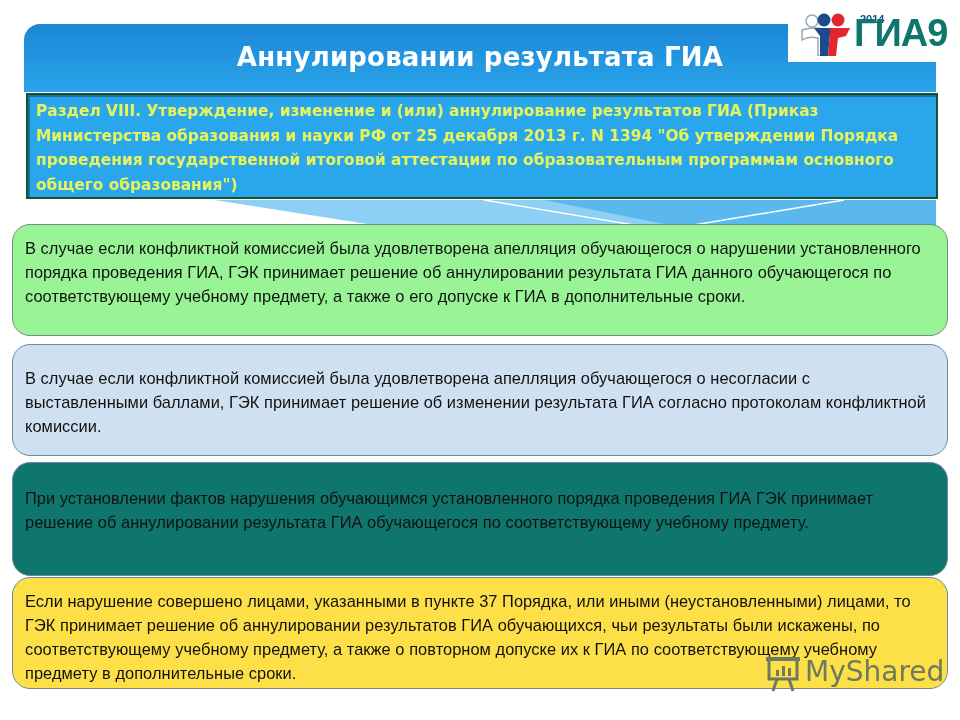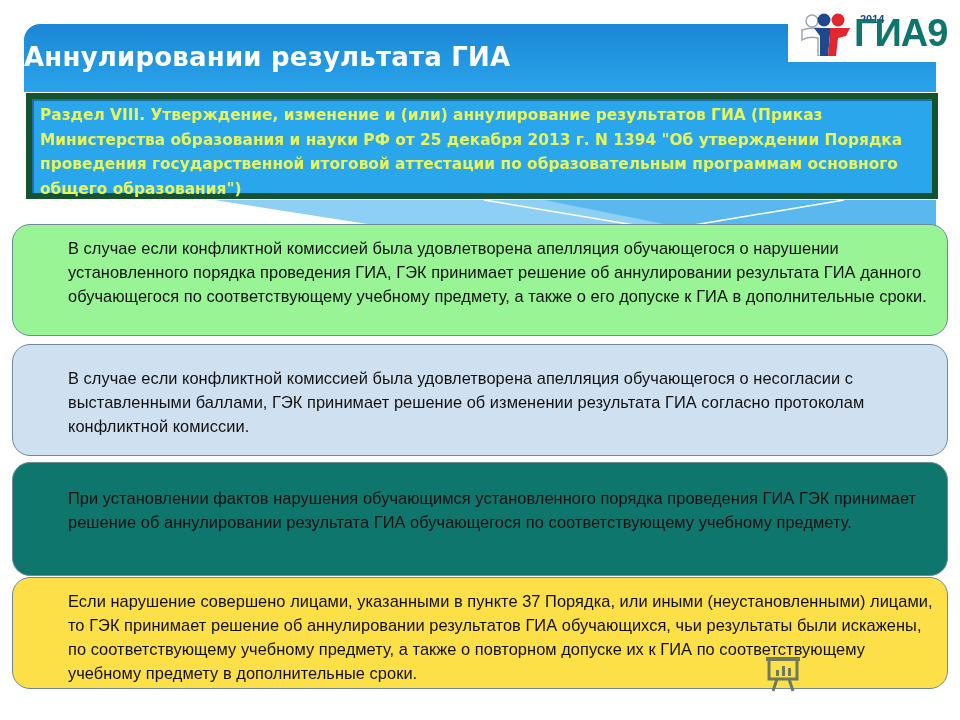--- a/index.html
+++ b/index.html
@@ -3,45 +3,45 @@
 <meta charset="utf-8">
 <style>
   html, body { margin:0; padding:0; }
   body { width:960px; height:720px; background:#ffffff; position:relative; overflow:hidden; font-family:"Liberation Sans", sans-serif; }
   .header {
     position:absolute; left:24px; top:24px; width:912px; height:68px;
     background:linear-gradient(180deg,#1b87d6 0%,#2aa4ea 100%);
     border-top-left-radius:16px;
   }
   .title {
-    position:absolute; left:0; right:0; top:18px; 
+    position:absolute; left:0; right:0; top:18px; text-align:center;
     color:#ffffff; font-family:"DejaVu Sans", sans-serif; font-weight:bold; font-size:26px;
     letter-spacing:0.2px;
   }
   .logo {
     position:absolute; left:788px; top:0; width:172px; height:62px; background:#ffffff;
   }
   .logo .figs { position:absolute; left:12px; top:12px; width:52px; height:44px; }
   .logo .year { position:absolute; left:72px; top:5px; font-size:11px; font-weight:bold; color:#1c4a8c; font-family:"Liberation Sans", sans-serif;margin-top:8px; }
   .logo .gia { position:absolute; left:66px; top:12px; font-size:38px; font-weight:bold; color:#0f766e; font-family:"Liberation Sans", sans-serif; letter-spacing:-1px; }
   .subhead {
     position:absolute; left:26px; top:93px; width:912px; height:106px;
-    background:#2aa6ec; border:6px solid #14532d; box-shadow: 2px 2px 0 #1a6fa6 inset; box-sizing:border-box;
+    background:#2aa6ec; border:2px solid #14532d; box-shadow: 2px 2px 0 #1a6fa6 inset; box-sizing:border-box;
   }
   .subhead-text {
     position:absolute; left:8px; top:4px; right:8px;
     color:#e8f55a; font-family:"DejaVu Sans", sans-serif; font-weight:bold; font-size:15.4px; line-height:24.5px;
   }
   .chevron { position:absolute; left:24px; top:200px; width:912px; height:36px; }
   .box {
     position:absolute; left:12px; width:936px; border-radius:18px; border:1px solid #6e8a9a; box-sizing:border-box;
   }
   .box .txt {
     position:absolute; left:12px; right:10px; color:#111; font-family:"Liberation Sans", sans-serif;
-    font-size:16.4px; line-height:24px; letter-spacing:0.05px;margin-left:43px;
+    font-size:16.4px; line-height:24px; letter-spacing:0.05px;
   }
   .b1 { top:224px; height:112px; background:#98f495; }
   .b1 .txt { top:11px; }
   .b2 { top:344px; height:112px; background:#cfe0f1; }
   .b2 .txt { top:21px; }
   .b3 { top:462px; height:114px; background:#0f766e; }
   .b3 .txt { top:23px; }
   .b4 { top:577px; height:112px; background:#fde047; }
   .b4 .txt { top:11px; }
   .watermark { position:absolute; left:765px; top:655px; width:170px; height:40px; }
@@ -97,13 +97,14 @@
 <div class="watermark">
   <svg width="36" height="38" viewBox="0 0 36 38" style="position:absolute;left:0;top:0;">
     <rect x="4" y="4" width="28" height="20" fill="none" stroke="#6d7a60" stroke-width="3"></rect>
     <rect x="1" y="2" width="34" height="4" fill="#6d7a60"></rect>
     <rect x="11" y="15" width="3" height="6" fill="#6d7a60"></rect>
     <rect x="17" y="11" width="3" height="10" fill="#6d7a60"></rect>
     <rect x="23" y="13" width="3" height="8" fill="#6d7a60"></rect>
     <line x1="12" y1="24" x2="8" y2="36" stroke="#6d7a60" stroke-width="3"></line>
     <line x1="24" y1="24" x2="28" y2="36" stroke="#6d7a60" stroke-width="3"></line>
   </svg>
+  <span class="wm-text">MyShared</span>
 </div>
 
 </body></html>

